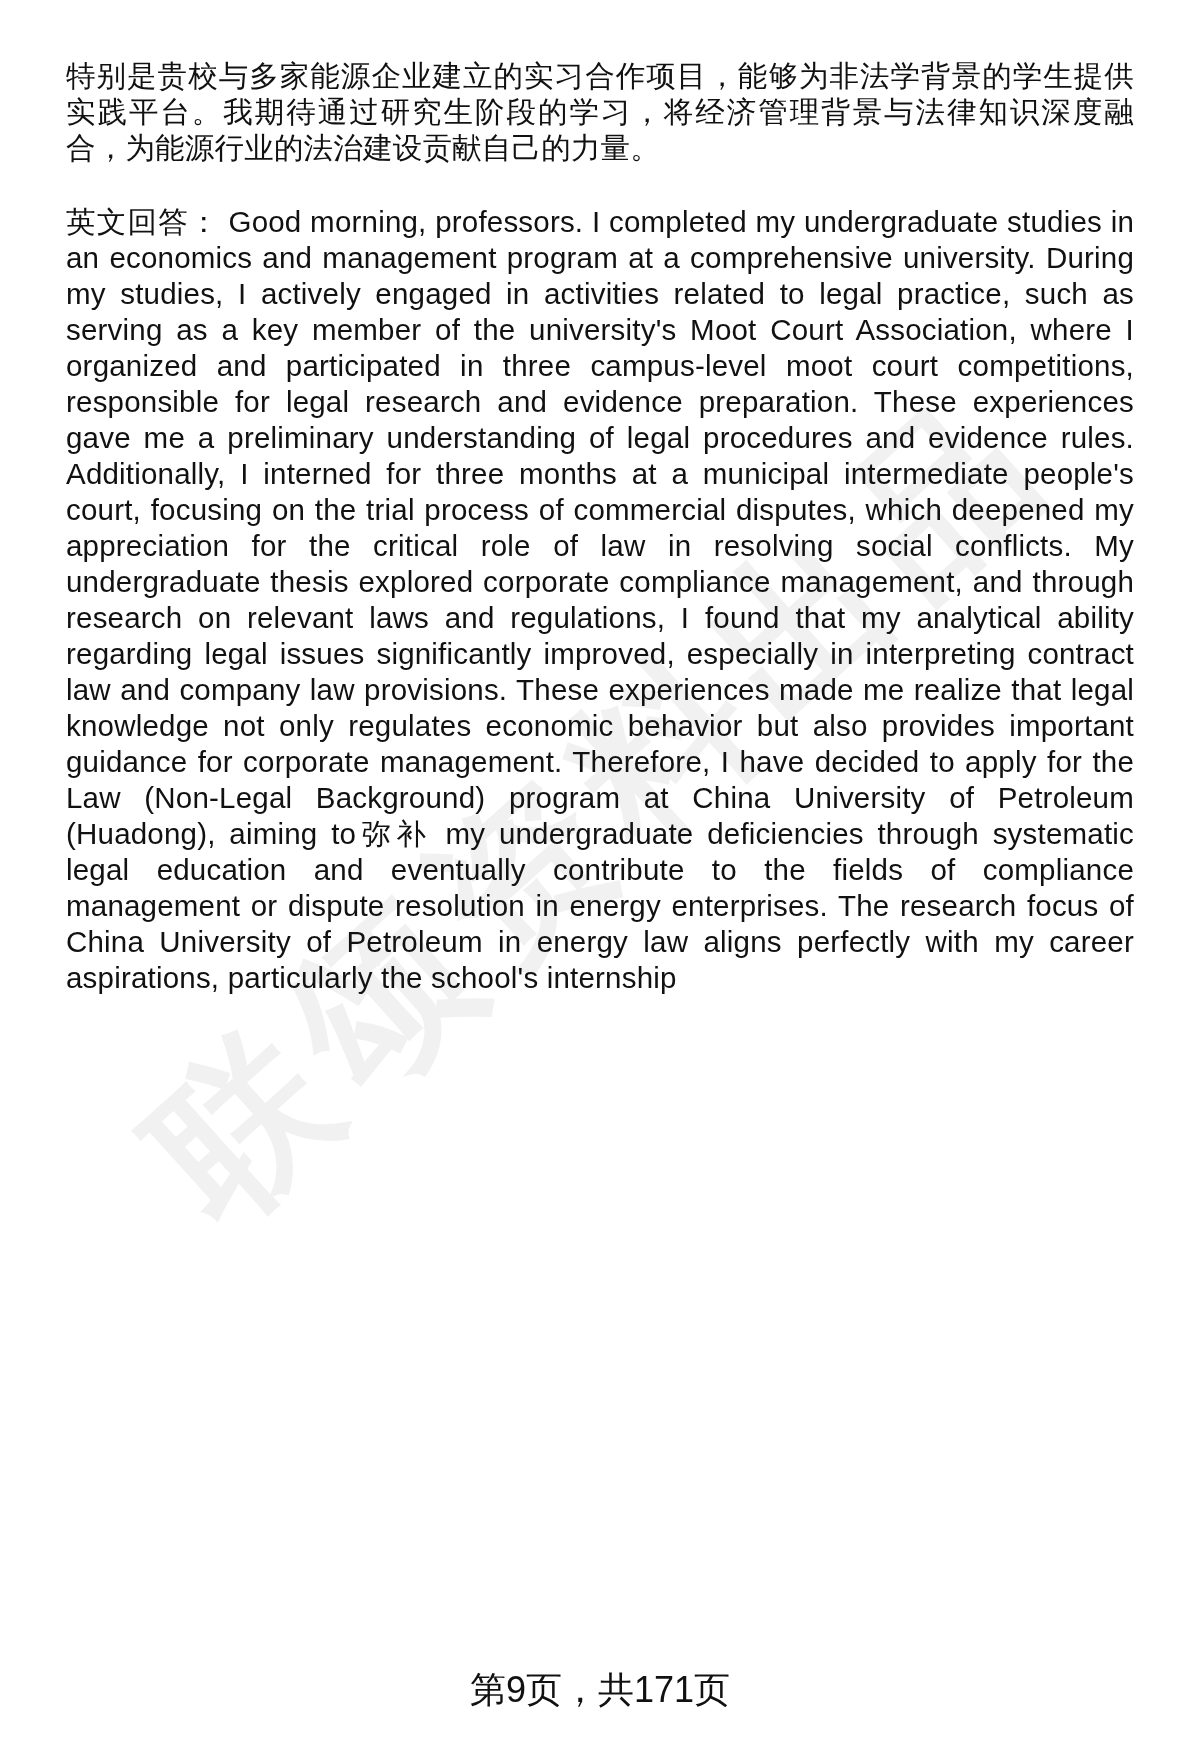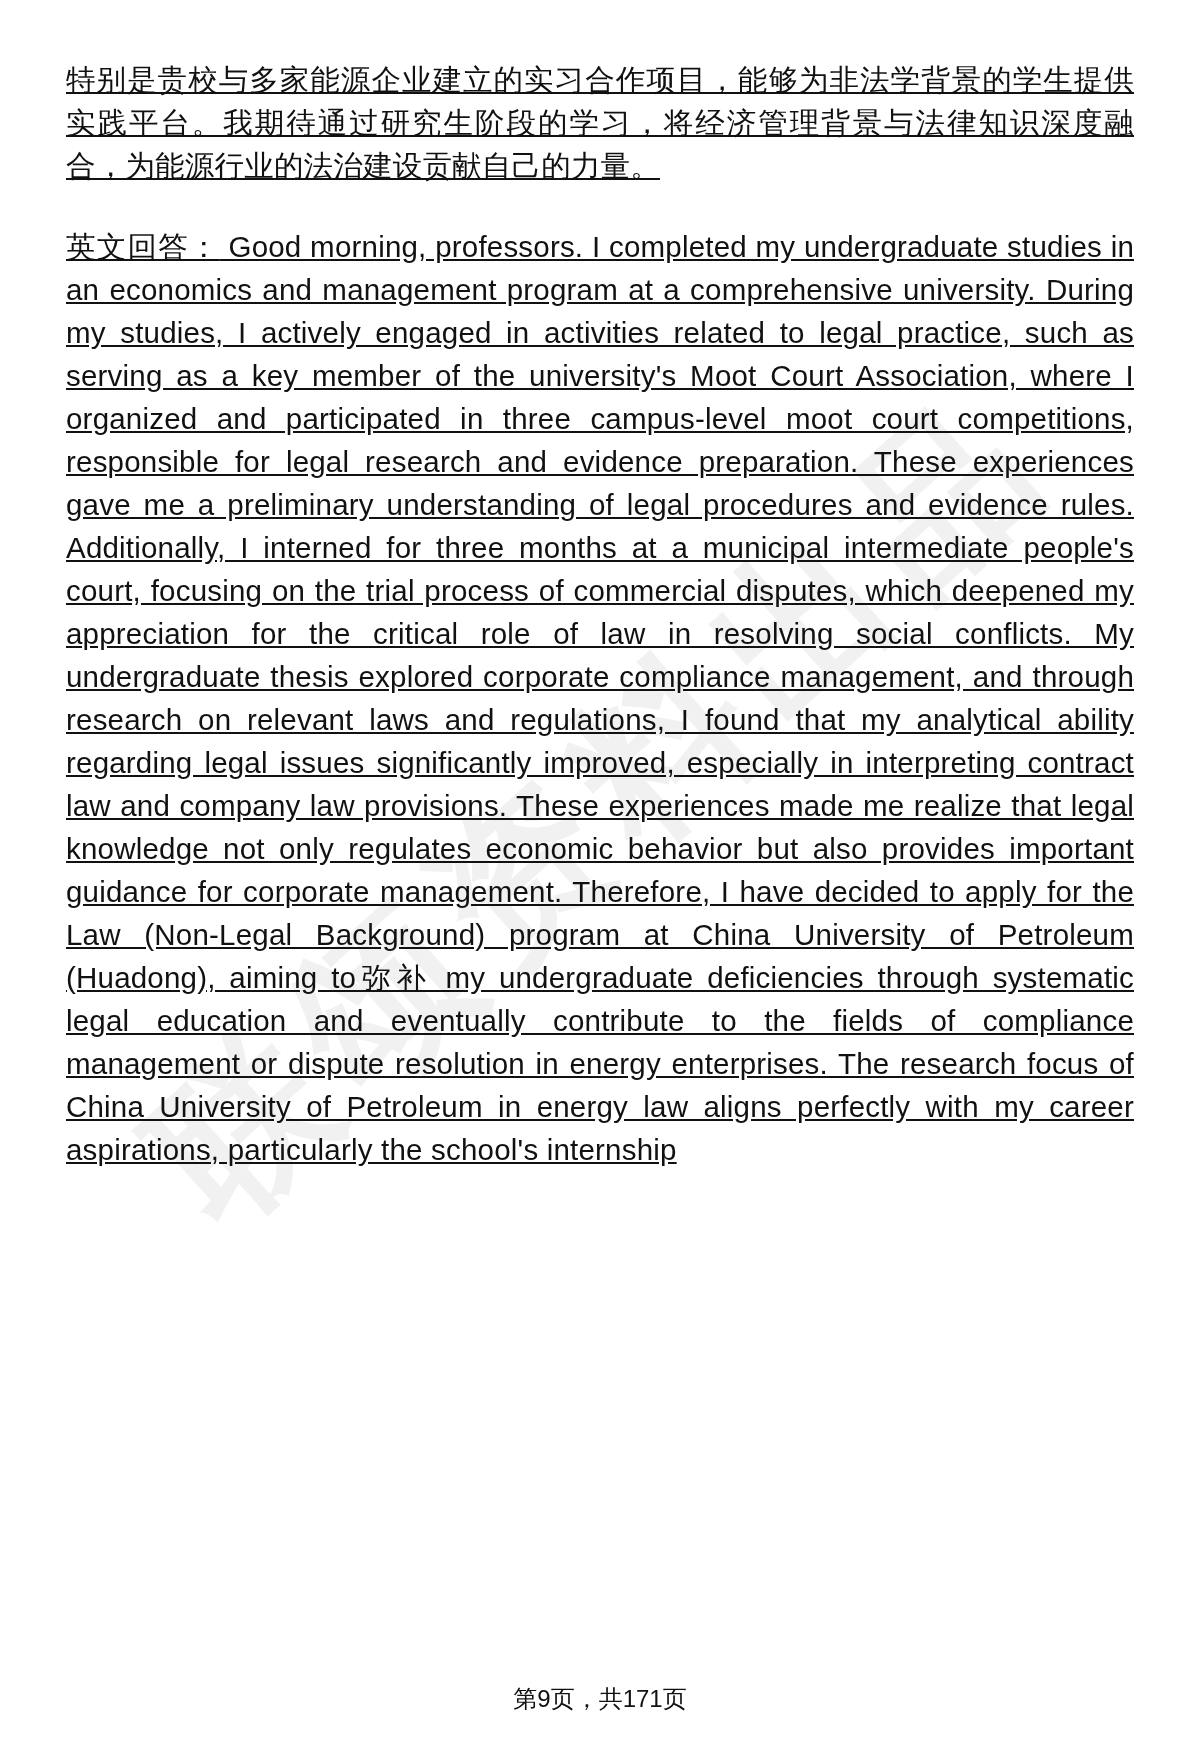--- a/index.html
+++ b/index.html
@@ -23,25 +23,24 @@
   }
 
   .content {
     position: relative;
     z-index: 2;
     padding: 58px 66px 0 66px;
   }
 
   .para {
     font-size: 29.5px;
-    line-height: 43px;
+    line-height: 36px;
     text-align: justify;
     letter-spacing: 0.2px;
     color: #111111;
-    text-decoration: underline;
   }
 
   .para-cn {
     margin-top: 0;
   }
 
   .para-en {
     margin-top: 38px;
   }
 
@@ -49,21 +48,21 @@
     letter-spacing: 1px;
   }
 
   .footer {
     position: absolute;
     z-index: 2;
     left: 0;
     right: 0;
     bottom: 40px;
     text-align: center;
-    font-size: 24px;
+    font-size: 36px;
     color: #111111;
   }
 
   .watermark {
     position: absolute;
     z-index: 1;
     left: 50%;
     top: 46%;
     transform: translate(-50%, -50%) rotate(-42deg);
     font-size: 170px;

